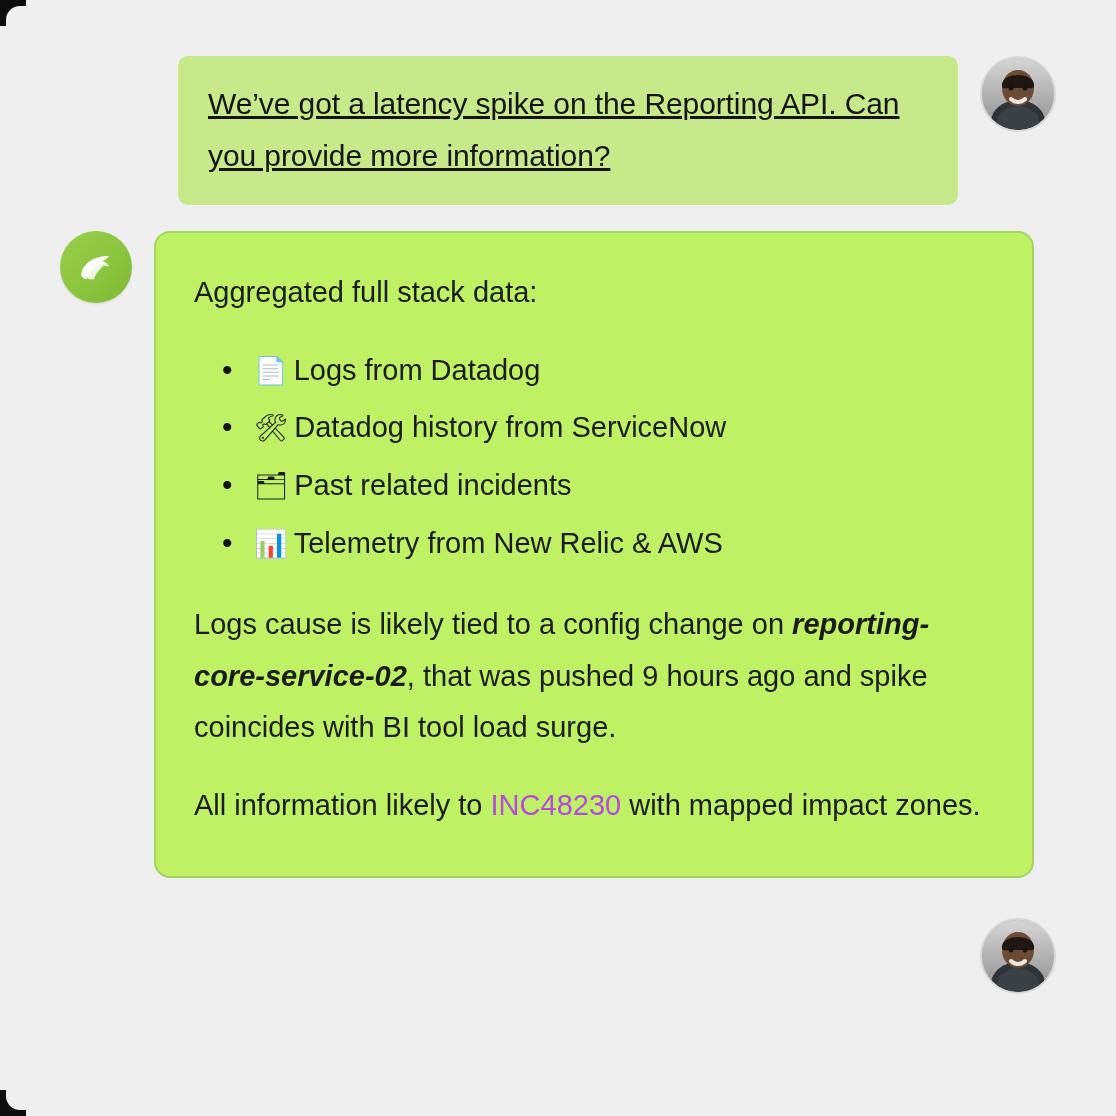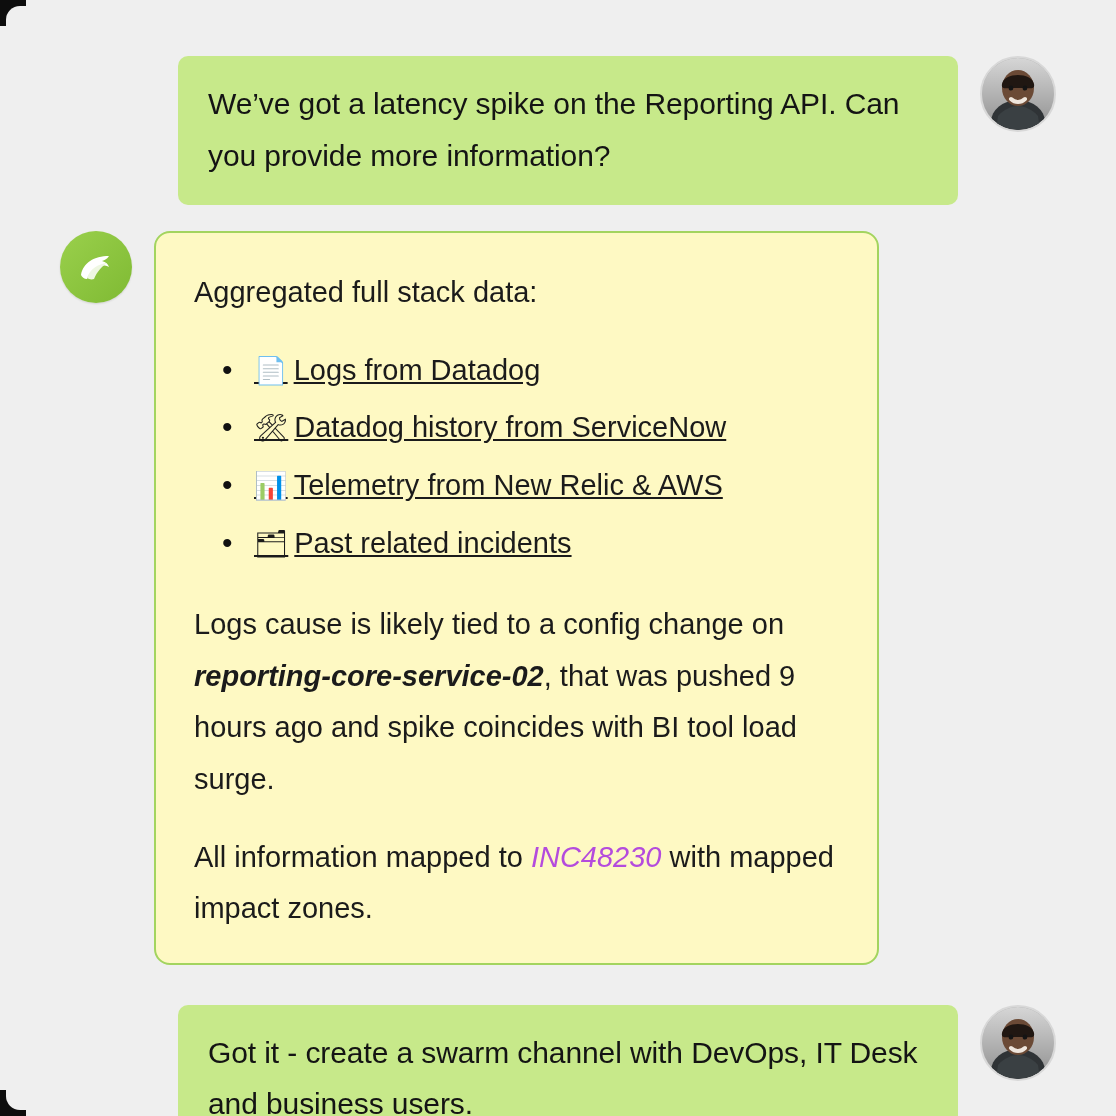--- a/index.html
+++ b/index.html
@@ -95,50 +95,50 @@
   
   .bubble-user {
     background: #c7e98a;
     border-radius: 10px;
     padding: 22px 30px 24px 30px;
     max-width: 720px;
     color: #141414;
     font-size: 30px;
     line-height: 1.72;
     letter-spacing: -0.1px;
+    text-decoration: underline;
   }
 
   
   .bubble-bot {
-    background: #fef9c3;
+    background: #bef264;
     border: 2px solid #a3d45f;
     border-radius: 16px;
-    padding: 34px 38px 28px 38px;
-    width: 725px;
+    padding: 34px 38px 44px 38px;
+    width: 880px;
     box-sizing: border-box;
     color: #1b1b1b;
     font-size: 29px;
     line-height: 1.78;
   }
   .bubble-bot p {
     margin: 0 0 26px 0;
   }
   .bubble-bot p.last { margin-bottom: 0; }
 
   .bot-list {
     list-style: none;
     margin: 0 0 30px 0;
     padding: 0 0 0 28px;
   }
   .bot-list li {
     position: relative;
     padding-left: 32px;
     margin-bottom: 6px;
     white-space: nowrap;
-    text-decoration: underline;
   }
   .bot-list li::before {
     content: "•";
     position: absolute;
     left: 0;
     top: -2px;
     font-size: 30px;
     line-height: 1.78;
     color: #111;
   }
@@ -146,21 +146,20 @@
     font-size: 27px;
     margin-right: 6px;
   }
 
   .svc {
     font-weight: bold;
     font-style: italic;
   }
   .inc-link {
     color: #b44bdd;
-    font-style: italic;
   }
 
   .spacer-1 { height: 26px; }
   .spacer-2 { height: 40px; }
 </style>
 </head>
 <body>
 
 <div class="corner tl"></div>
 <div class="corner bl"></div>
@@ -208,37 +207,36 @@
       <p>Aggregated full stack data:</p>
 
       <ul class="bot-list">
         <li>
           <span class="li-emoji">📄</span><span>Logs from Datadog</span>
         </li>
         <li>
           <span class="li-emoji">🛠</span><span>Datadog history from ServiceNow</span>
         </li>
         <li>
+          <span class="li-emoji">🗂</span><span>Past related incidents</span>
+        </li>
+        <li>
           <span class="li-emoji">📊</span><span>Telemetry from New Relic &amp; AWS</span>
         </li>
-        <li>
-          <span class="li-emoji">🗂</span><span>Past related incidents</span>
-        </li>
       </ul>
 
       <p><span>Logs cause is likely tied to a config change on </span><span class="svc">reporting-core-service-02</span><span>, that was pushed 9 hours ago and spike coincides with BI tool load surge.</span></p>
 
-      <p class="last"><span>All information mapped to </span><span class="inc-link">INC48230</span><span> with mapped impact zones.</span></p>
+      <p class="last"><span>All information likely to </span><span class="inc-link">INC48230</span><span> with mapped impact zones.</span></p>
     </div>
   </div>
 
   <div class="spacer-2"></div>
 
   <div class="row user">
-    <div class="bubble-user">Got it - create a swarm channel with DevOps, IT Desk and business users.</div>
     <div class="avatar">
       <svg viewBox="0 0 72 72" aria-hidden="true">
         <defs>
           <clipPath id="c2">
               <circle cx="36" cy="36" r="36"></circle>
             </clipPath>
           <linearGradient id="g2" x1="0" y1="0" x2="0" y2="1">
             <stop offset="0" stop-color="#d6d6d6"></stop>
             <stop offset="1" stop-color="#8f8f8f"></stop>
           </linearGradient>

